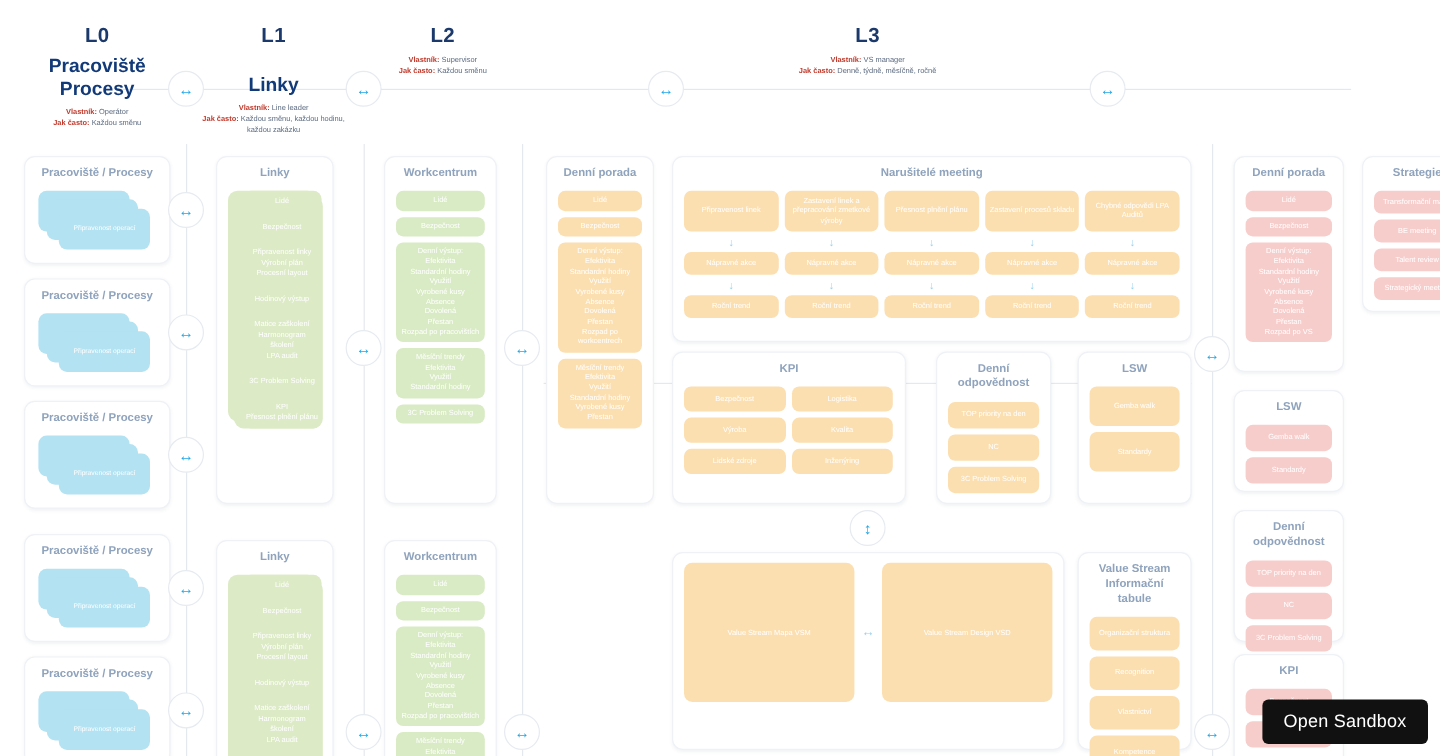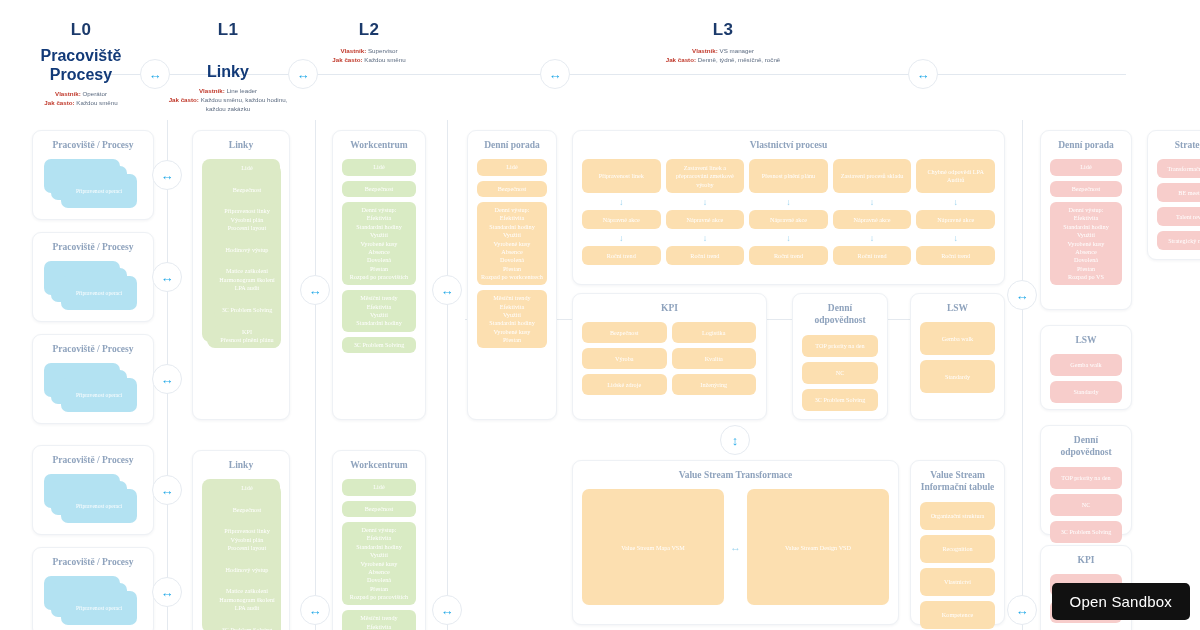--- a/index.html
+++ b/index.html
@@ -34,21 +34,21 @@
   .hdr-meta b { color: #c0392b; font-weight: bold; }
 
   .conn {
     position: absolute; width: 30px; height: 30px; border-radius: 50%;
     background: #ffffff; border: 1px solid #e6ebf1;
     display: flex; align-items: center; justify-content: center;
     color: #23a9e8; font-size: 13px; line-height: 1;
   }
 
   
-  .board { position: absolute; top: 120px; left: 12px; width: 1064px; height: 510px; font-family: Liberation Serif, serif; }
+  .board { position: absolute; top: 120px; left: 0; width: 1064px; height: 510px; }
 
   .vdiv { position: absolute; width: 1px; background: #e4e9ef; top: 0; bottom: 0; }
 
   .card {
     position: absolute;
     background: #ffffff;
     border: 1px solid #eef1f5;
     border-radius: 9px;
     box-shadow: 0 1px 3px rgba(30,50,90,.06);
     padding: 8px 9px;
@@ -313,21 +313,21 @@
       <div class="card-title">Denní porada</div>
       <div id="l3dp">
           <div class="pill amber" style="min-height:16px;">Lidé</div>
           <div class="pill amber" style="min-height:16px;">Bezpečnost</div>
           <div class="pill amber" style="min-height:16px;">Denní výstup:<br>Efektivita<br>Standardní hodiny<br>Využití<br>Vyrobené kusy<br>Absence<br>Dovolená<br>Přestan<br>Rozpad po workcentrech</div>
           <div class="pill amber" style="min-height:16px;">Měsíční trendy<br>Efektivita<br>Využití<br>Standardní hodiny<br>Vyrobené kusy<br>Přestan</div>
         </div>
     </div>
 
     <div class="card" style="left:560px;top:10px;width:433px;height:155px;">
-      <div class="card-title">Vlastnictví procesu</div>
+      <div class="card-title">Narušitelé meeting</div>
       <div id="l3nar" class="grid2">
           <div>
             <div class="pill amber" style="height:34px;">Připravenost linek</div>
             <div class="arrow-down">↓</div>
             <div class="pill amber" style="height:19px;">Nápravné akce</div>
             <div class="arrow-down">↓</div>
             <div class="pill amber" style="height:19px;">Roční trend</div>
           </div>
           <div>
             <div class="pill amber" style="height:34px;">Zastavení linek a přepracování zmetkové výroby</div>
@@ -388,21 +388,20 @@
           <div class="pill amber" style="min-height:33px;">Standardy</div>
         </div>
     </div>
 
     <div class="conn" style="left:708px;top:305px;">
       <span>↕</span>
     </div>
 
 
     <div class="card" style="left:560px;top:340px;width:327px;height:165px;">
-      <div class="card-title">Value Stream Transformace</div>
       <div style="display:flex;align-items:center;gap:6px;height:116px;">
         <div class="vsbox" style="flex:1;height:116px;">Value Stream Mapa VSM</div>
         <div style="color:#9ad2ee;font-size:11px;">↔</div>
         <div class="vsbox" style="flex:1;height:116px;">Value Stream Design VSD</div>
       </div>
     </div>
 
     <div class="card" style="left:898px;top:340px;width:95px;height:165px;">
       <div class="card-title">Value Stream Informační tabule</div>
       <div id="l3vst">

